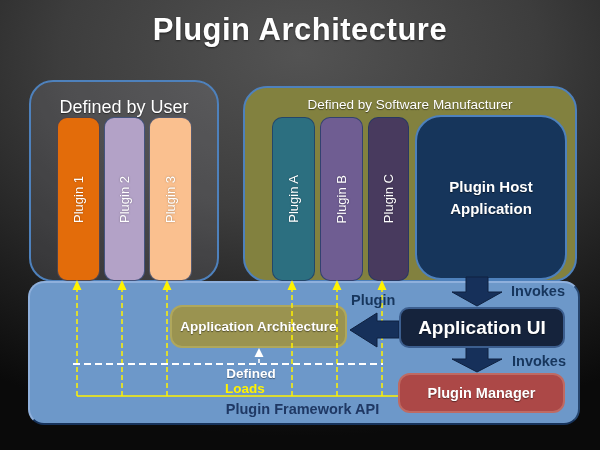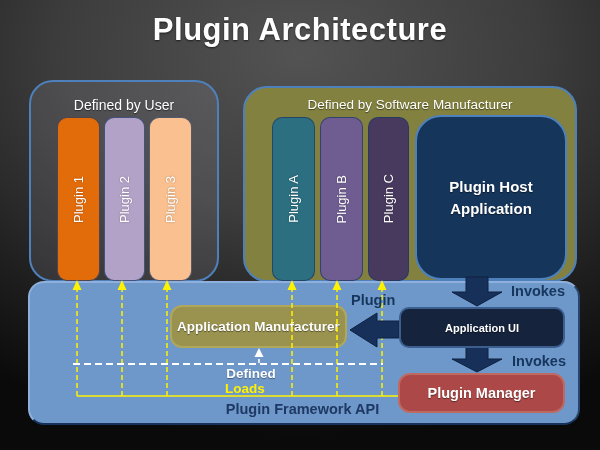--- a/index.html
+++ b/index.html
@@ -26,21 +26,21 @@
     background: rgba(165,165,178,0.16);
     border:2px solid #4e81bc; border-radius:24px;
   }
   #mfr-container {
     left:243px; top:86px; width:334px; height:196px;
     background:#82813f;
     border:2px solid #4e81bc; border-radius:24px;
   }
   .container-label {
     position:absolute; left:0; width:100%; text-align:center;
-    color:#fff; font-size:14px; font-weight:400;
+    color:#fff; font-size:18px; font-weight:400;
     text-shadow:0 1px 1px rgba(0,0,0,.5);
   }
   #user-container .container-label { top:15px; }
   #mfr-container .container-label { top:9px; font-size:13.5px; }
 
   
   .bar {
     position:absolute; border-radius:10px;
     display:flex; align-items:center; justify-content:center;
     border:1px solid rgba(31,56,100,.75);
@@ -80,21 +80,21 @@
     color:#fff; text-shadow:0 1px 1px rgba(0,0,0,.45);
   }
   #func-box {
     left:170px; top:305px; width:177px; height:43px;
     border:2px solid #afa75c; border-radius:12px;
     font-size:13.5px; font-weight:600;
   }
   #appui-box {
     left:399px; top:307px; width:166px; height:41px;
     border:2px solid #3c5e8e; border-radius:10px;
-    font-size:11px; font-weight:600;
+    font-size:19px; font-weight:600;
   }
   #manager-box {
     left:398px; top:373px; width:167px; height:40px;
     border:2px solid #be6a63; border-radius:12px;
     font-size:14.5px; font-weight:600;
   }
 
   svg.overlay { position:absolute; left:0; top:0; width:600px; height:450px; pointer-events:none; }
 
   .navy-label { position:absolute; color:#17365d; font-size:14.5px; font-weight:700; }
@@ -134,21 +134,21 @@
       <span class="vtext">Plugin B</span>
     </div>
     <div id="bar-mc" class="bar" style="background: rgb(72, 58, 94);">
       <span class="vtext">Plugin C</span>
     </div>
     <div id="host-box" style="background: rgb(22, 53, 91);">Plugin Host Application</div>
   </div>
 
   <div id="framework-box" class="abs" style="background: rgb(109, 152, 201);"></div>
 
-  <div id="func-box" class="node" style="background: rgb(154, 147, 80);">Application Manufacturer</div>
+  <div id="func-box" class="node" style="background: rgb(154, 147, 80);">Application Architecture</div>
 
   <svg class="overlay" viewBox="0 0 600 450">
 
     <line x1="77" y1="396" x2="398" y2="396" stroke="#fff200" stroke-width="1.6"></line>
 
     <g stroke="#fff200" stroke-width="1.5" stroke-dasharray="5 3">
       <line x1="77" y1="396" x2="77" y2="288"></line>
       <line x1="122" y1="396" x2="122" y2="288"></line>
       <line x1="167" y1="396" x2="167" y2="288"></line>
       <line x1="292" y1="396" x2="292" y2="288"></line>

